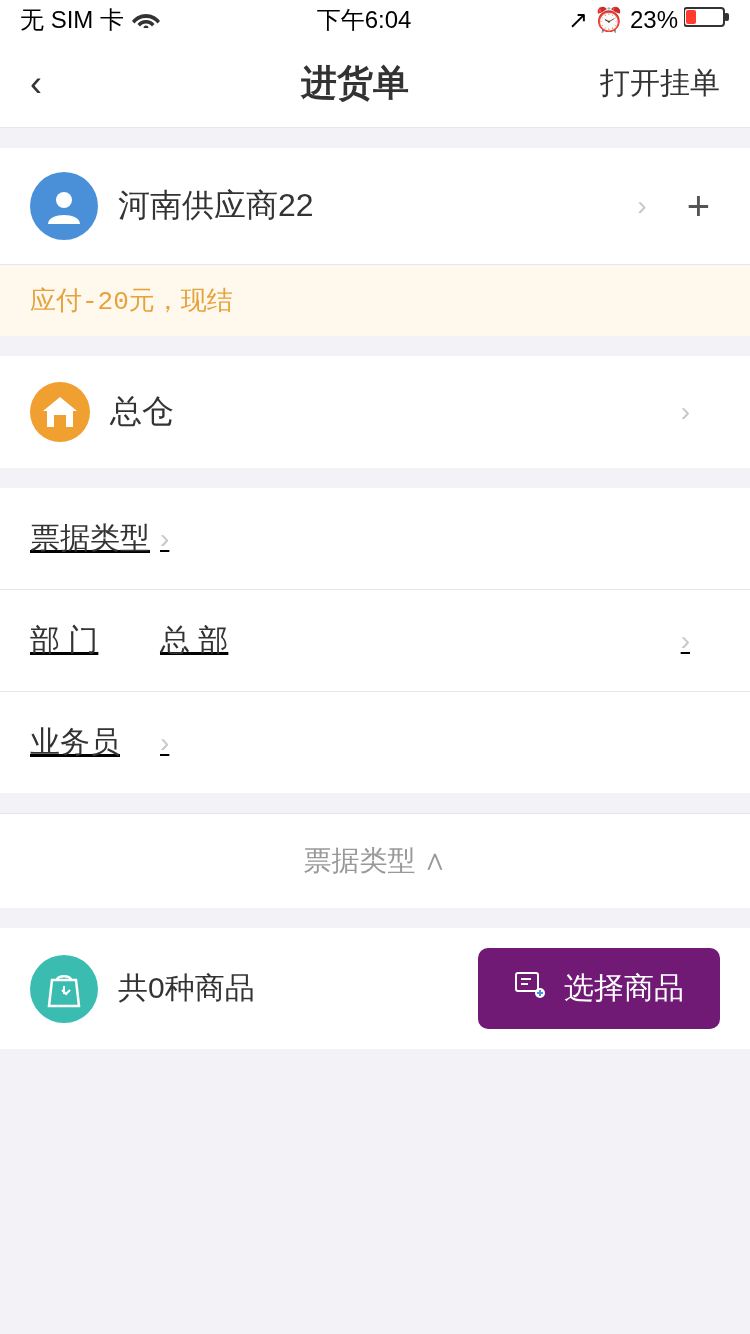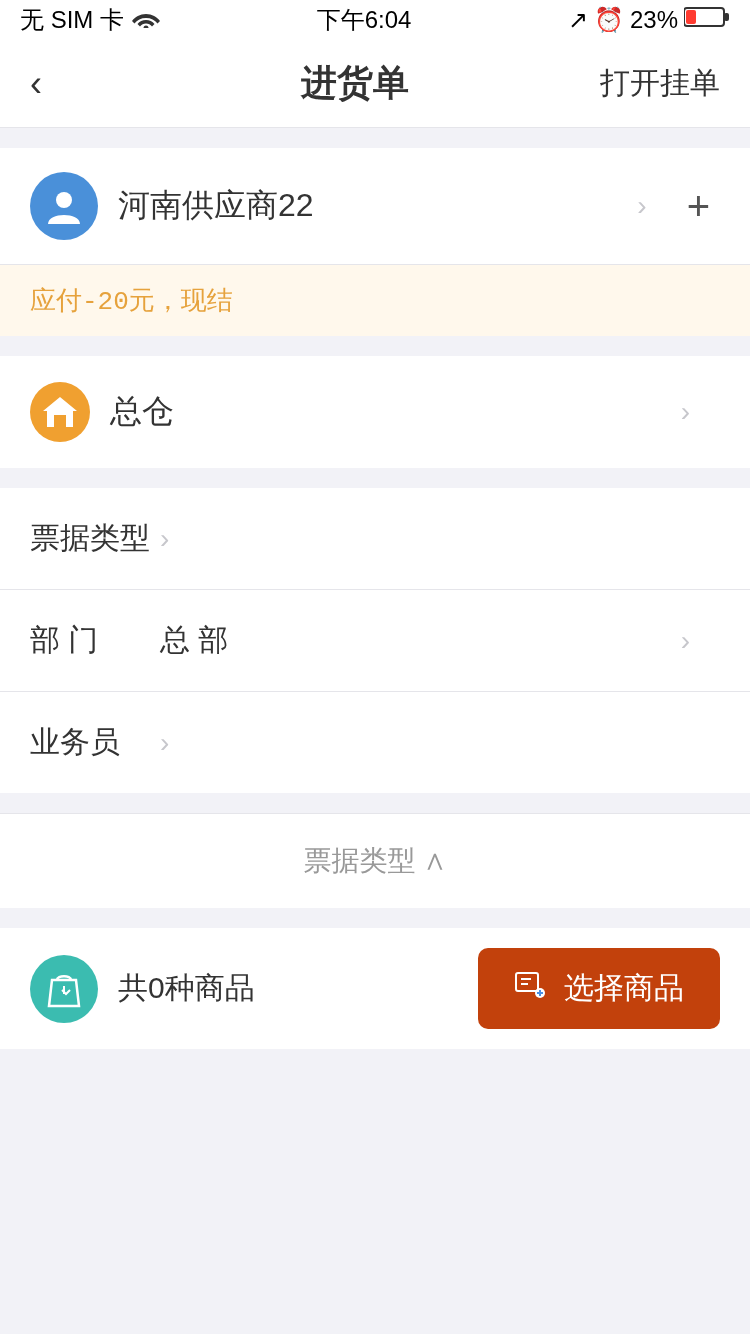--- a/index.html
+++ b/index.html
@@ -138,20 +138,21 @@
     .form-section {
       background: #fff;
       margin-top: 20px;
     }
     .form-row {
       display: flex;
       align-items: center;
       padding: 30px 30px;
       border-bottom: 1px solid #e5e5ea;
       min-height: 88px;
+      text-decoration: underline;
     }
     .form-row:last-child {
       border-bottom: none;
     }
     .form-label {
       font-size: 30px;
       color: #333;
       width: 130px;
       flex-shrink: 0;
     }
@@ -193,21 +194,21 @@
       justify-content: center;
       margin-right: 20px;
       flex-shrink: 0;
     }
     .product-count {
       flex: 1;
       font-size: 30px;
       color: #333;
     }
     .select-btn {
-      background: #c2410c;
+      background: #701a75;
       color: #fff;
       border: none;
       border-radius: 10px;
       padding: 20px 36px;
       font-size: 30px;
       display: flex;
       align-items: center;
       gap: 18px;
       cursor: pointer;
     }

